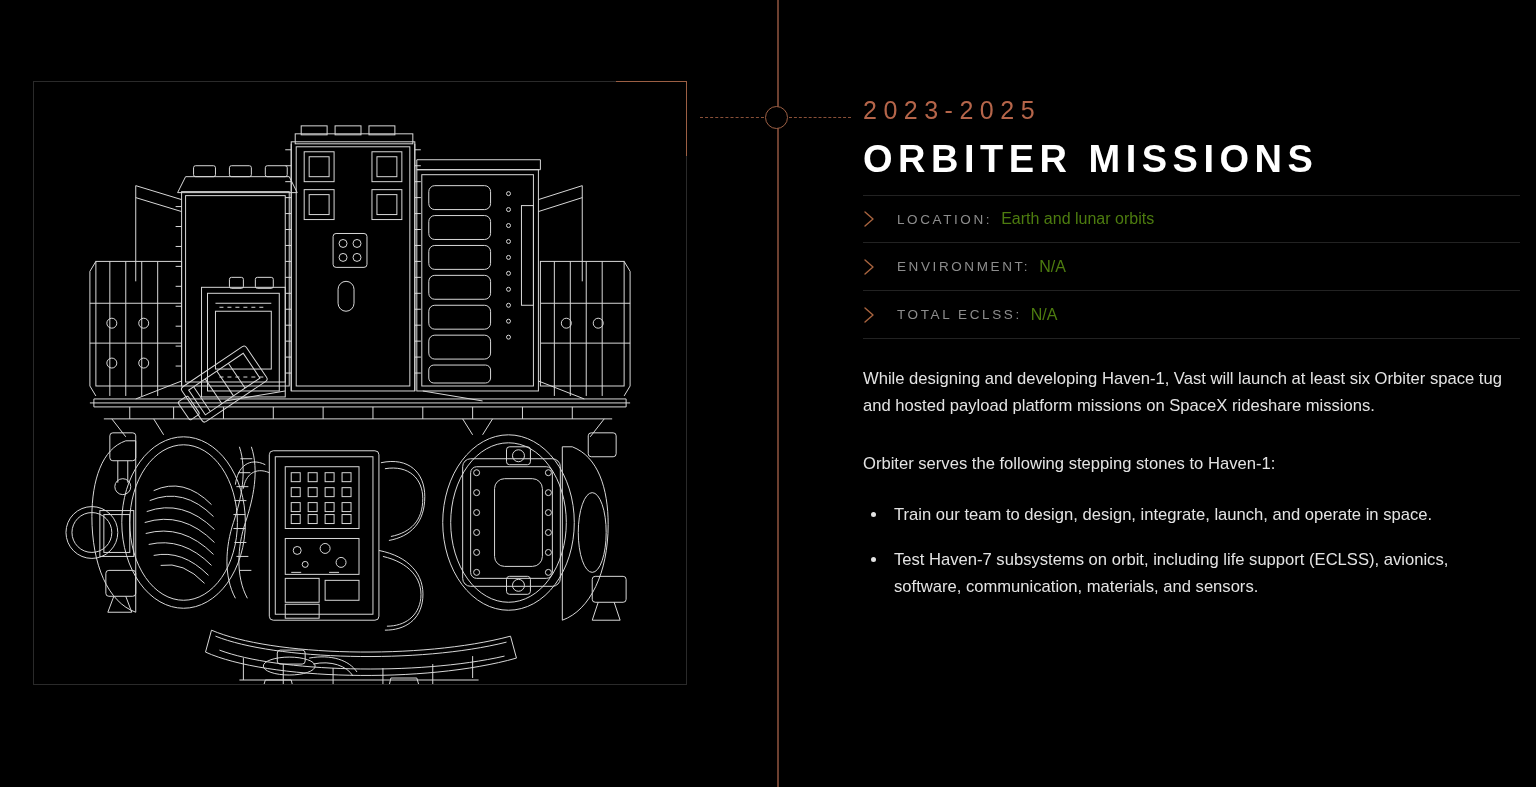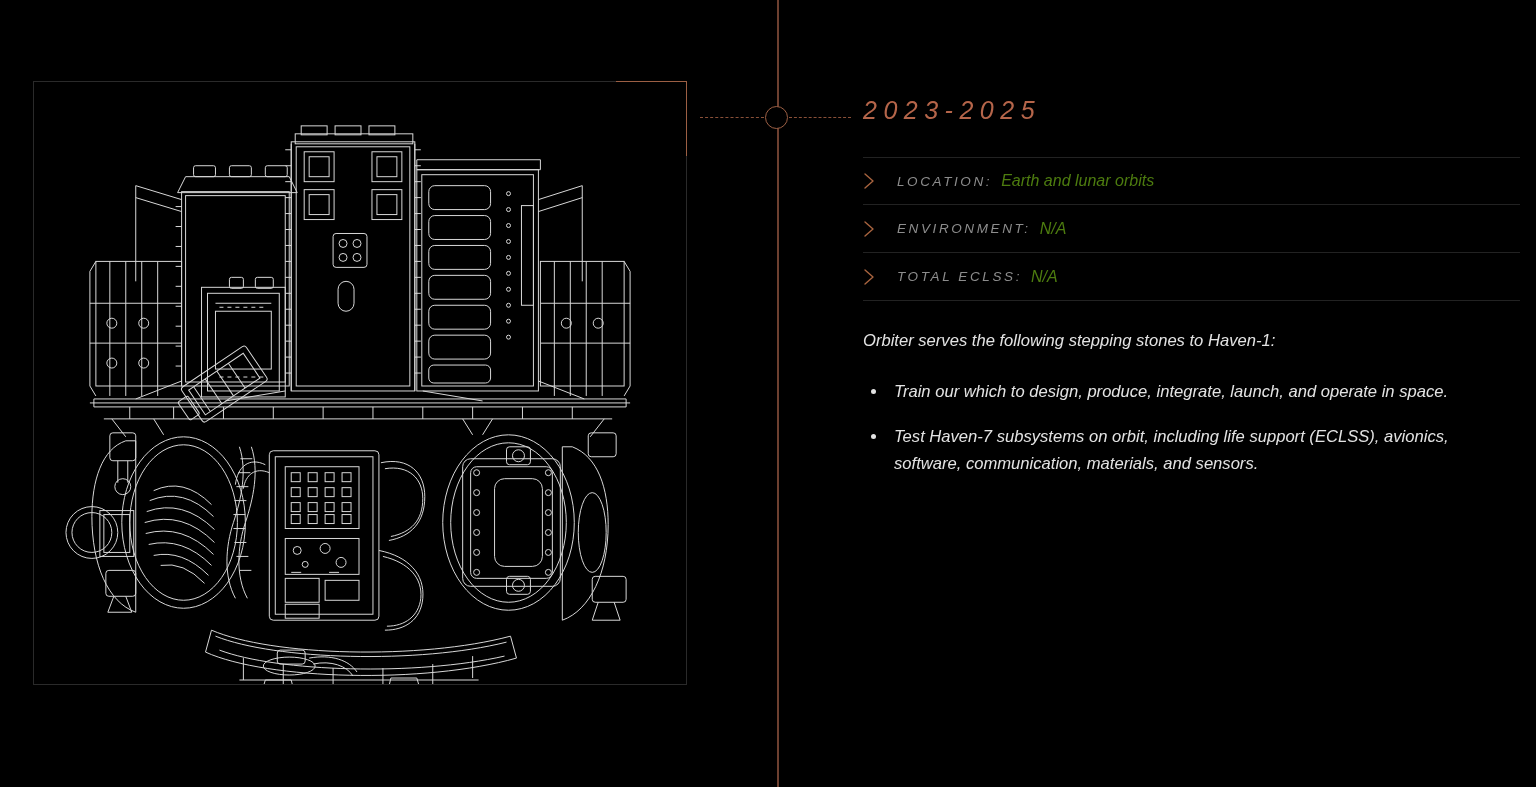--- a/index.html
+++ b/index.html
@@ -2,21 +2,21 @@
 <html><head>
 <meta charset="utf-8">
 <style>
   * { margin:0; padding:0; box-sizing:border-box; }
   html, body {
     width:1536px; height:787px;
     background:#000000;
     font-family:"Liberation Sans", sans-serif;
     overflow:hidden;
   }
-  .stage { position:relative; width:1536px; height:787px; background:#000;font-style:italic; }
+  .stage { position:relative; width:1536px; height:787px; background:#000; }
 
   
   .media-panel {
     position:absolute; left:33px; top:81px;
     width:654px; height:604px;
     background:#000;
     border:1px solid #2a2a2a;
   }
   .media-panel .corner-accent {
     position:absolute; right:-1px; top:-1px;
@@ -68,21 +68,21 @@
   .title {
     margin-top:17px;
     font-size:38px;
     letter-spacing:5.5px;
     color:#ffffff;
     font-weight:700;
     line-height:1;
   }
 
   
-  .spec-list { margin-top:34px; }
+  .spec-list { margin-top:17px; }
   .spec-row {
     display:flex; align-items:center;
     height:48px;
     border-bottom:1px solid #222222;
   }
   .spec-row:first-child { border-top:1px solid #222222; }
   .chev {
     width:34px; flex:0 0 34px;
     display:flex; align-items:center;
   }
@@ -359,20 +359,21 @@
 
   <div class="timeline-rail"></div>
   <div class="connector-left"></div>
   <div class="connector-right"></div>
   <div class="timeline-node"></div>
 
   <div class="content">
 
     <div class="eyebrow-year">2023-2025</div>
 
+    <h1 class="title">ORBITER MISSIONS</h1>
 
     <div class="spec-list">
 
       <div class="spec-row">
         <span class="chev">
           <svg width="13" height="18" viewBox="0 0 13 18" fill="none" stroke="#a9643f" stroke-width="1.4" stroke-linecap="round" stroke-linejoin="round">
             <polyline points="2,2 10,9 2,16"></polyline>
           </svg>
         </span>
         <span class="spec-label">LOCATION:</span>
@@ -395,22 +396,23 @@
             <polyline points="2,2 10,9 2,16"></polyline>
           </svg>
         </span>
         <span class="spec-label">TOTAL ECLSS:</span>
         <span class="spec-value">N/A</span>
       </div>
 
     </div>
 
     <div class="body-copy">
+      <p class="para">While designing and developing Haven-1, Vast will launch at least six Orbiter space tug and hosted payload platform missions on SpaceX rideshare missions.</p>
       <p class="para">Orbiter serves the following stepping stones to Haven-1:</p>
 
       <ul class="bullets">
-        <li>Train our which to design, produce, integrate, launch, and operate in space.</li>
+        <li>Train our team to design, design, integrate, launch, and operate in space.</li>
         <li>Test Haven-7 subsystems on orbit, including life support (ECLSS), avionics, software, communication, materials, and sensors.</li>
       </ul>
     </div>
 
   </div>
 </div>
 
 </body></html>

